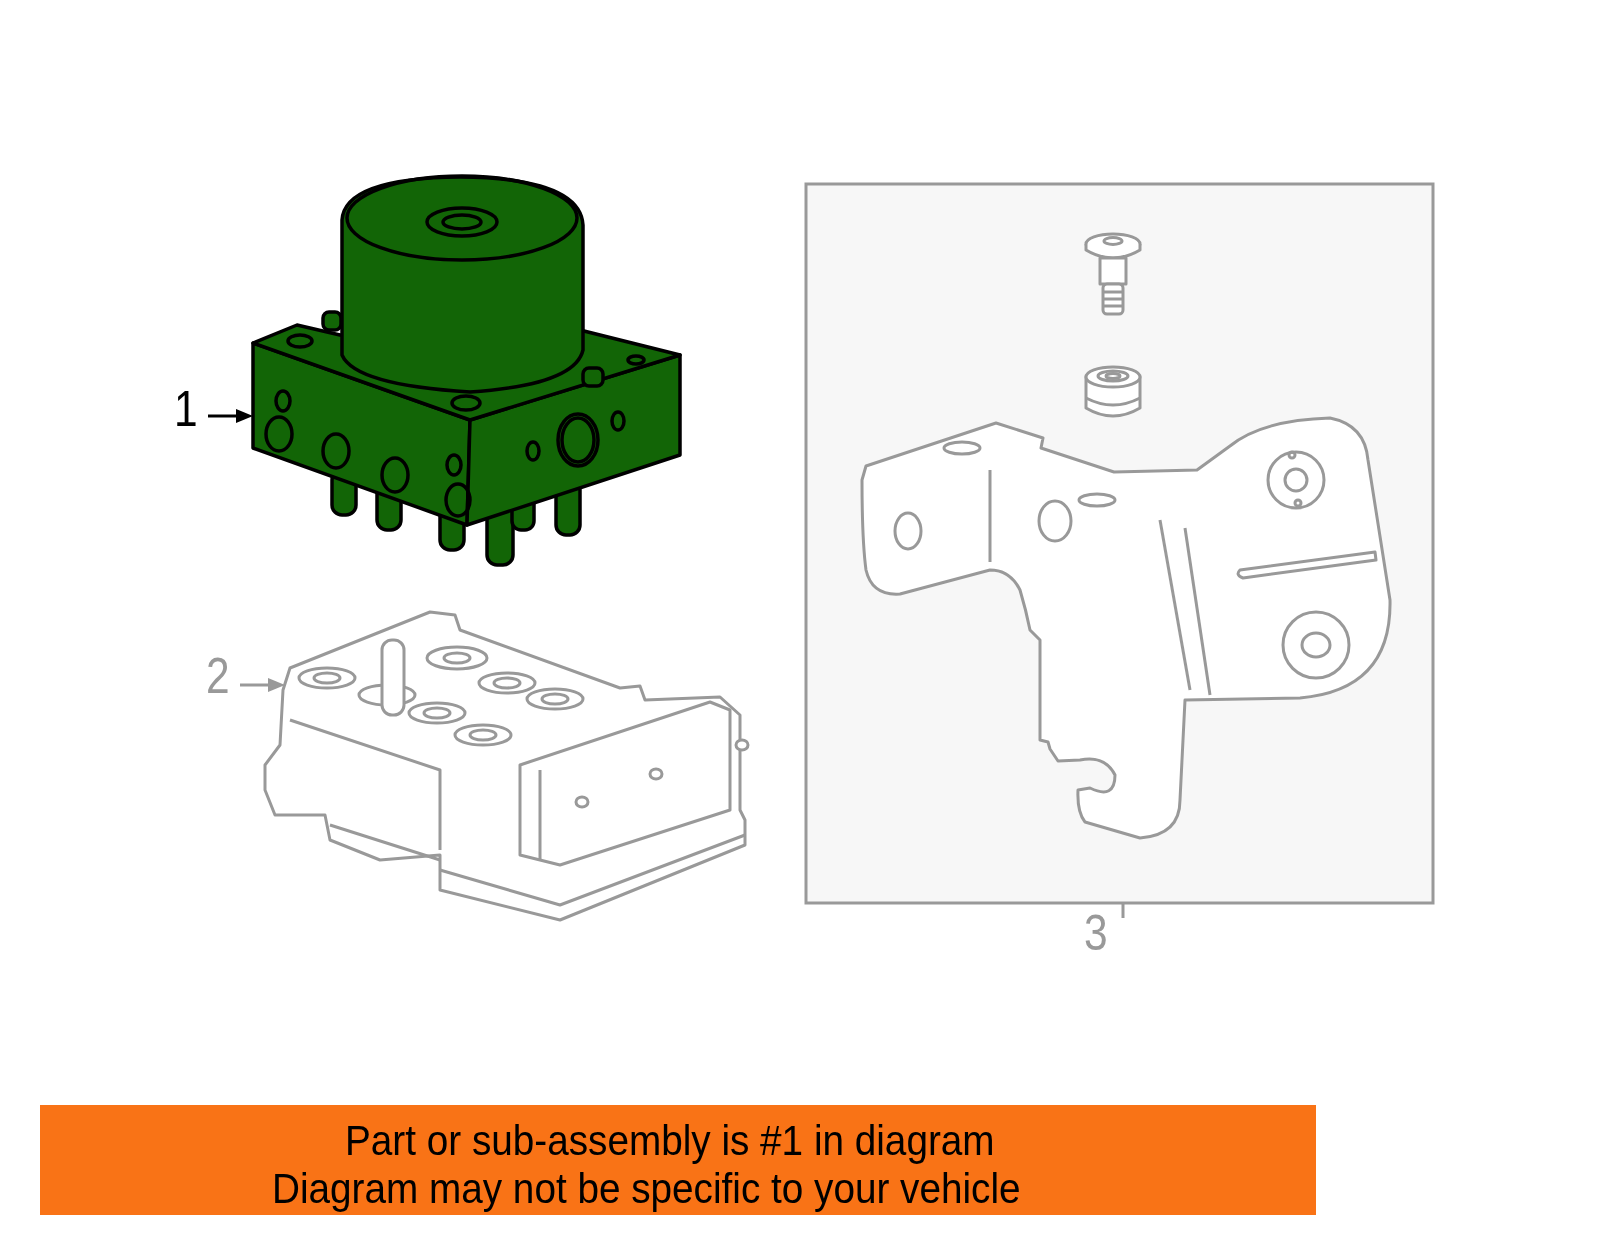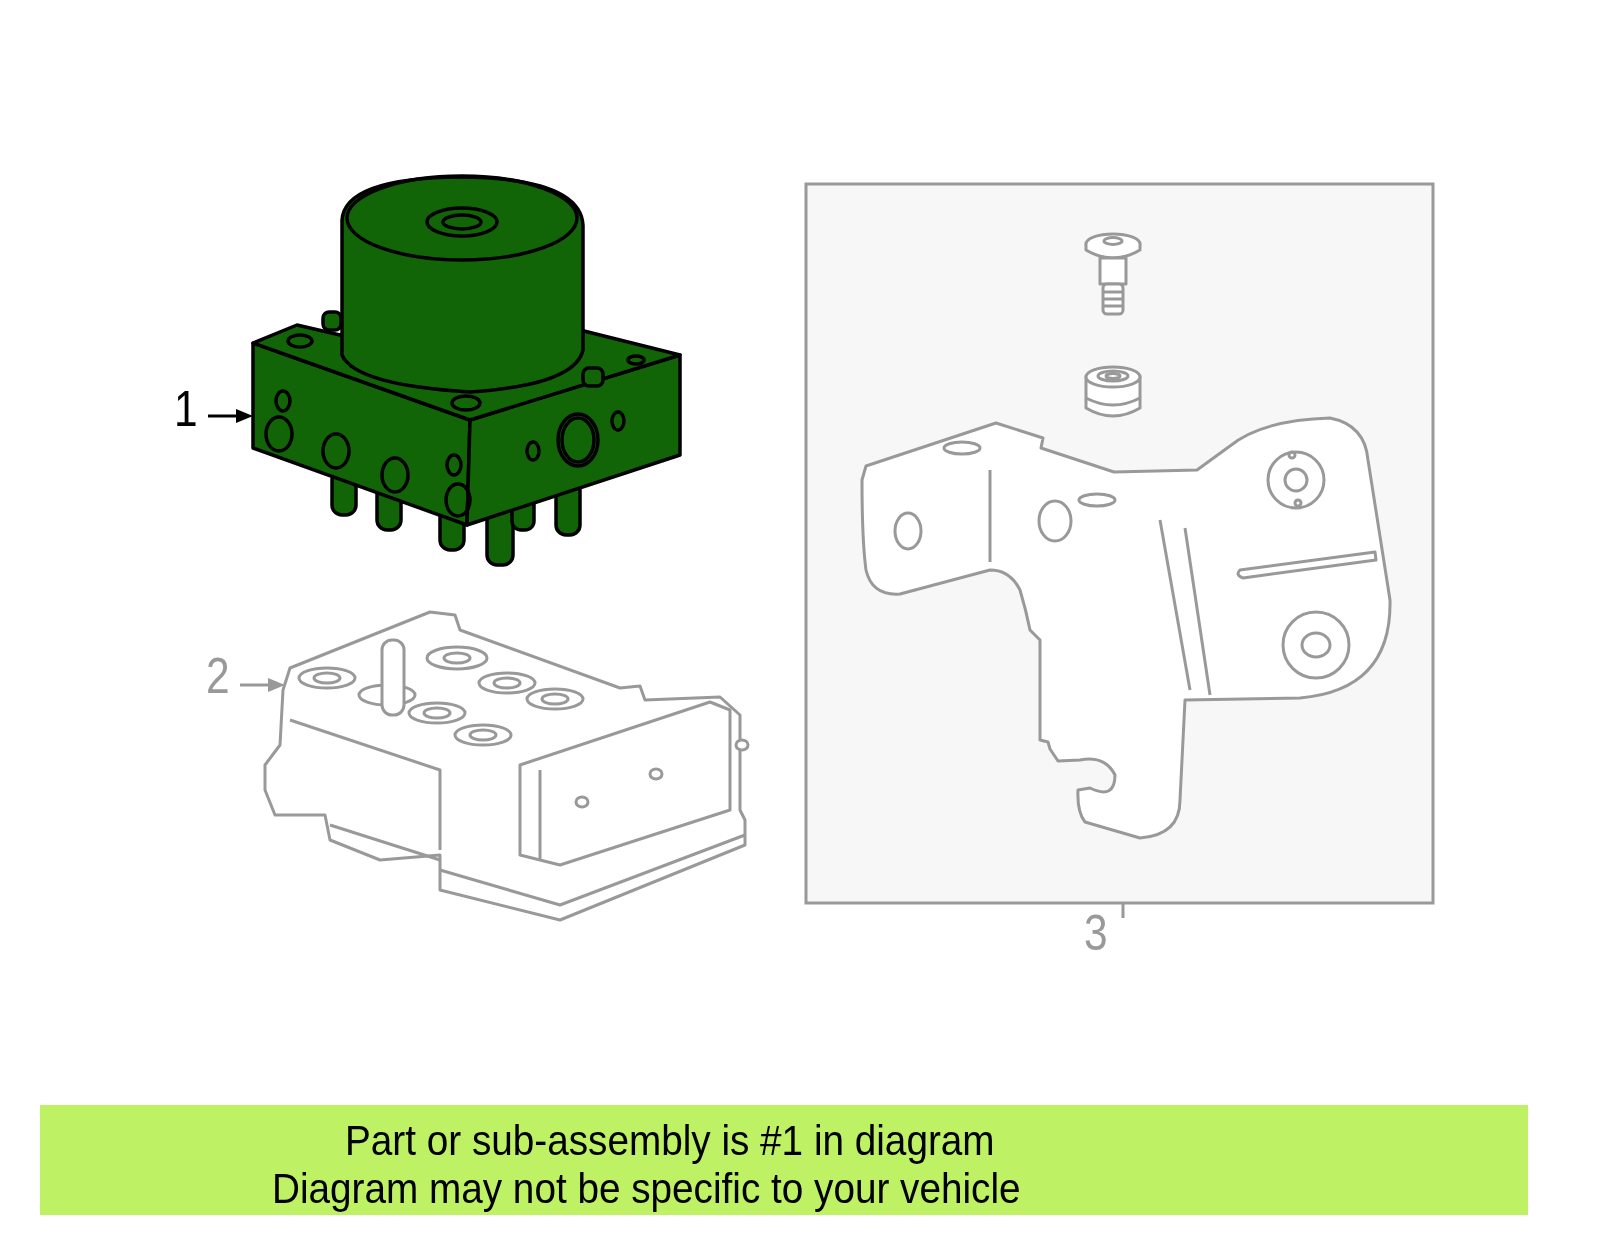--- a/index.html
+++ b/index.html
@@ -4,22 +4,22 @@
   <style>
     html, body { margin: 0; padding: 0; background: #ffffff; }
     body { width: 1600px; height: 1249px; position: relative; overflow: hidden;
            font-family: "Liberation Sans", sans-serif; }
     .diagram { position: absolute; left: 0; top: 0; width: 1600px; height: 1249px; }
     .callout { position: absolute; font-family: "Liberation Sans", sans-serif;
                font-size: 50px; line-height: 50px; transform: scaleX(0.85); transform-origin: left top; }
     .callout-1 { left: 174px; top: 384px; color: #000000; }
     .callout-2 { left: 206px; top: 651px; color: #999999; }
     .callout-3 { left: 1084px; top: 908px; color: #999999; }
-    .banner { position: absolute; left: 40px; top: 1105px; width: 1488px; height: 110px;
-              background: #bef264; }
+    .banner { position: absolute; left: 40px; top: 1105px; width: 1276px; height: 110px;
+              background: #f97316; }
     .banner-line { position: absolute; left: 0; width: 1488px; text-align: left;
                    color: #000000; font-size: 43px; line-height: 46px; white-space: nowrap;
                    transform: scaleX(0.9); transform-origin: left top; }
     .banner-line-1 { top: 12px; left: 305px; }
     .banner-line-2 { top: 60px; left: 232px; }
   </style>
 </head>
 <body>
 
 <svg class="diagram" viewBox="0 0 1600 1249" width="1600" height="1249" xmlns="http://www.w3.org/2000/svg">

